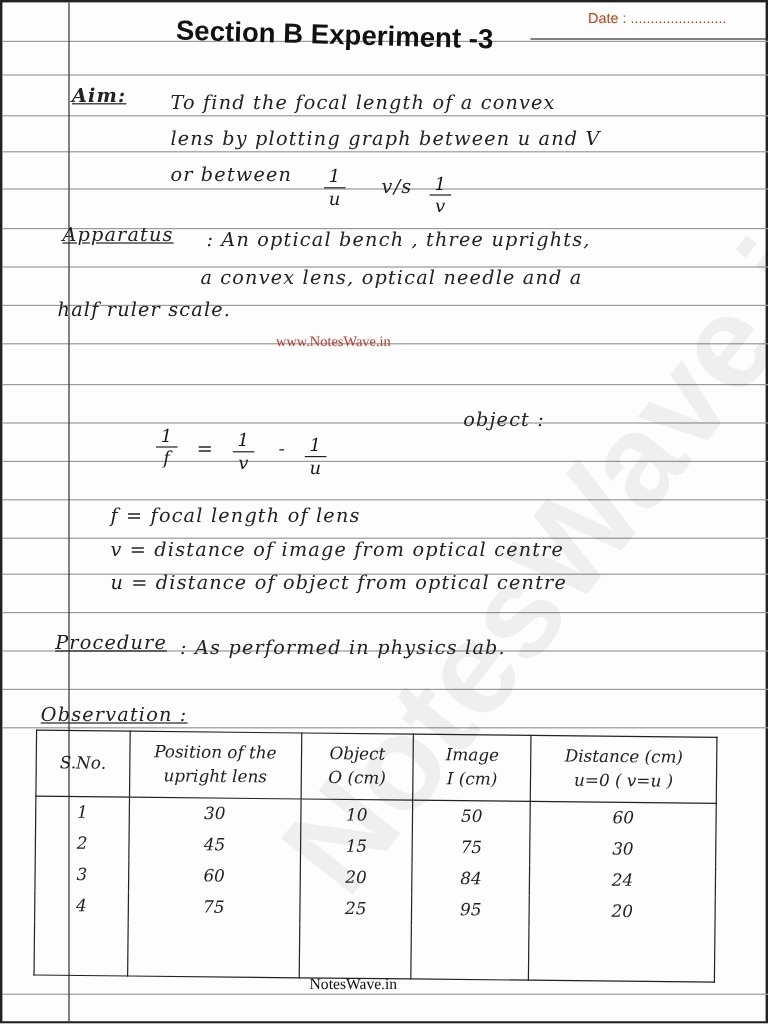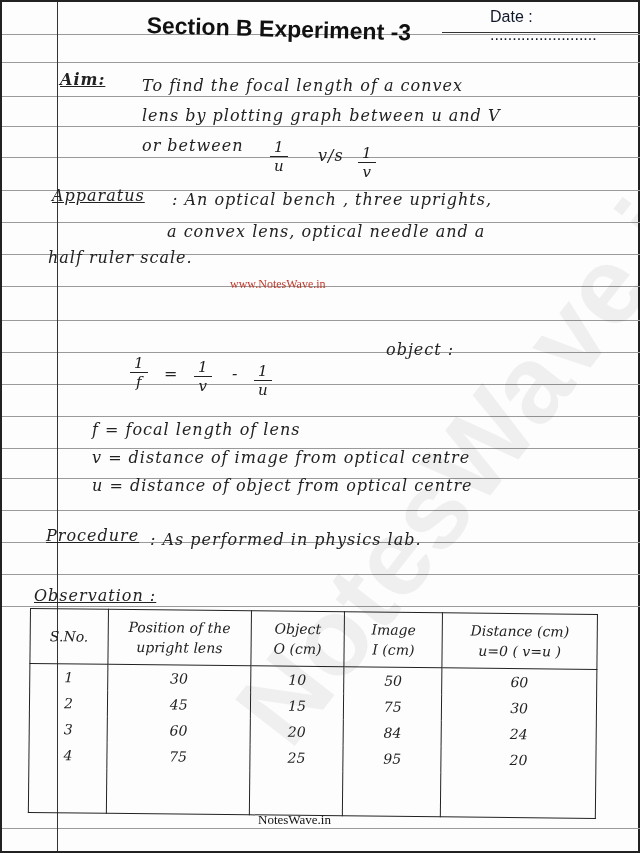--- a/index.html
+++ b/index.html
@@ -13,21 +13,21 @@
     .page { position: absolute; inset: 0; background: #fdfdfd; border: 2px solid #222; box-sizing: border-box; }
     .rule { position: absolute; left: 0; width: 640px; height: 1px; background: #9a9a9a; }
     .margin { position: absolute; left: 55px; top: 0; bottom: 0; width: 1px; background: #333; }
     .printed-title {
       position: absolute; left: 145px; top: 10px;
       font-family: "Liberation Sans", sans-serif; font-weight: bold; font-size: 23px;
       transform: rotate(1.6deg); transform-origin: left top; color: #111;
     }
     .date {
       position: absolute; left: 488px; top: 6px;
-      font-family: "Liberation Sans", sans-serif; font-size: 16px; color: #0f172a;
+      font-family: "Liberation Sans", sans-serif; font-size: 12px; color: #c2410c;
     }
     .date-line { position: absolute; left: 440px; top: 30px; width: 200px; height: 1px; background: #333; }
     .hw {
       position: absolute; font-family: "DejaVu Serif", serif; font-style: italic;
       font-size: 16px; color: #222; white-space: nowrap; letter-spacing: 1px;
     }
     .head { text-decoration: underline; }
     .watermark-red {
       position: absolute; left: 228px; top: 275px;
       font-family: Liberation Serif, serif; font-size: 12px; color: #c0392b;

